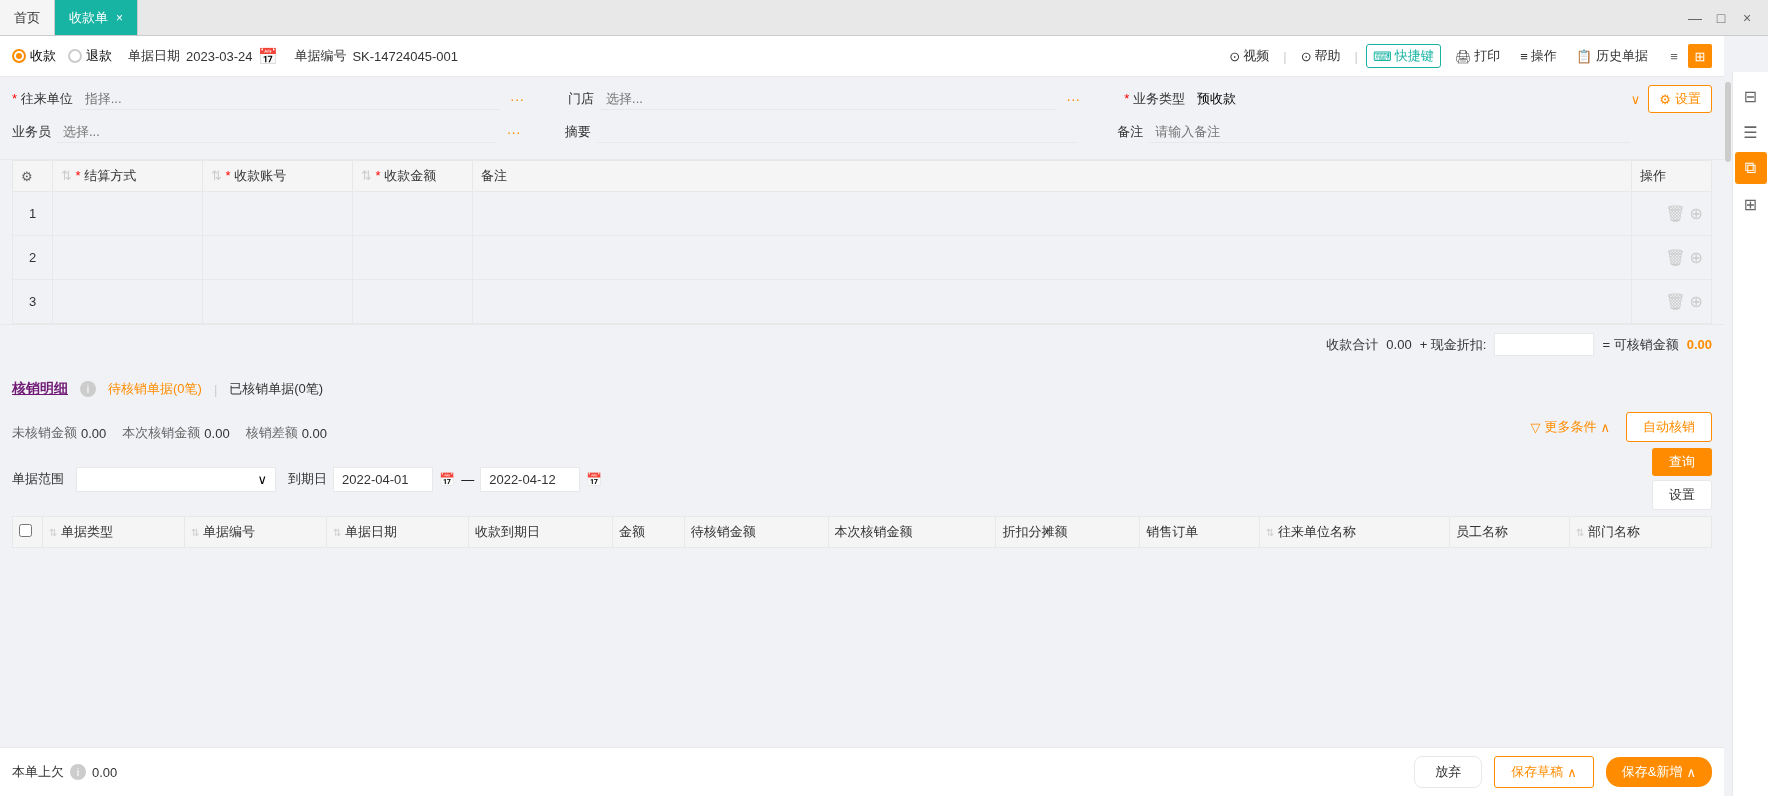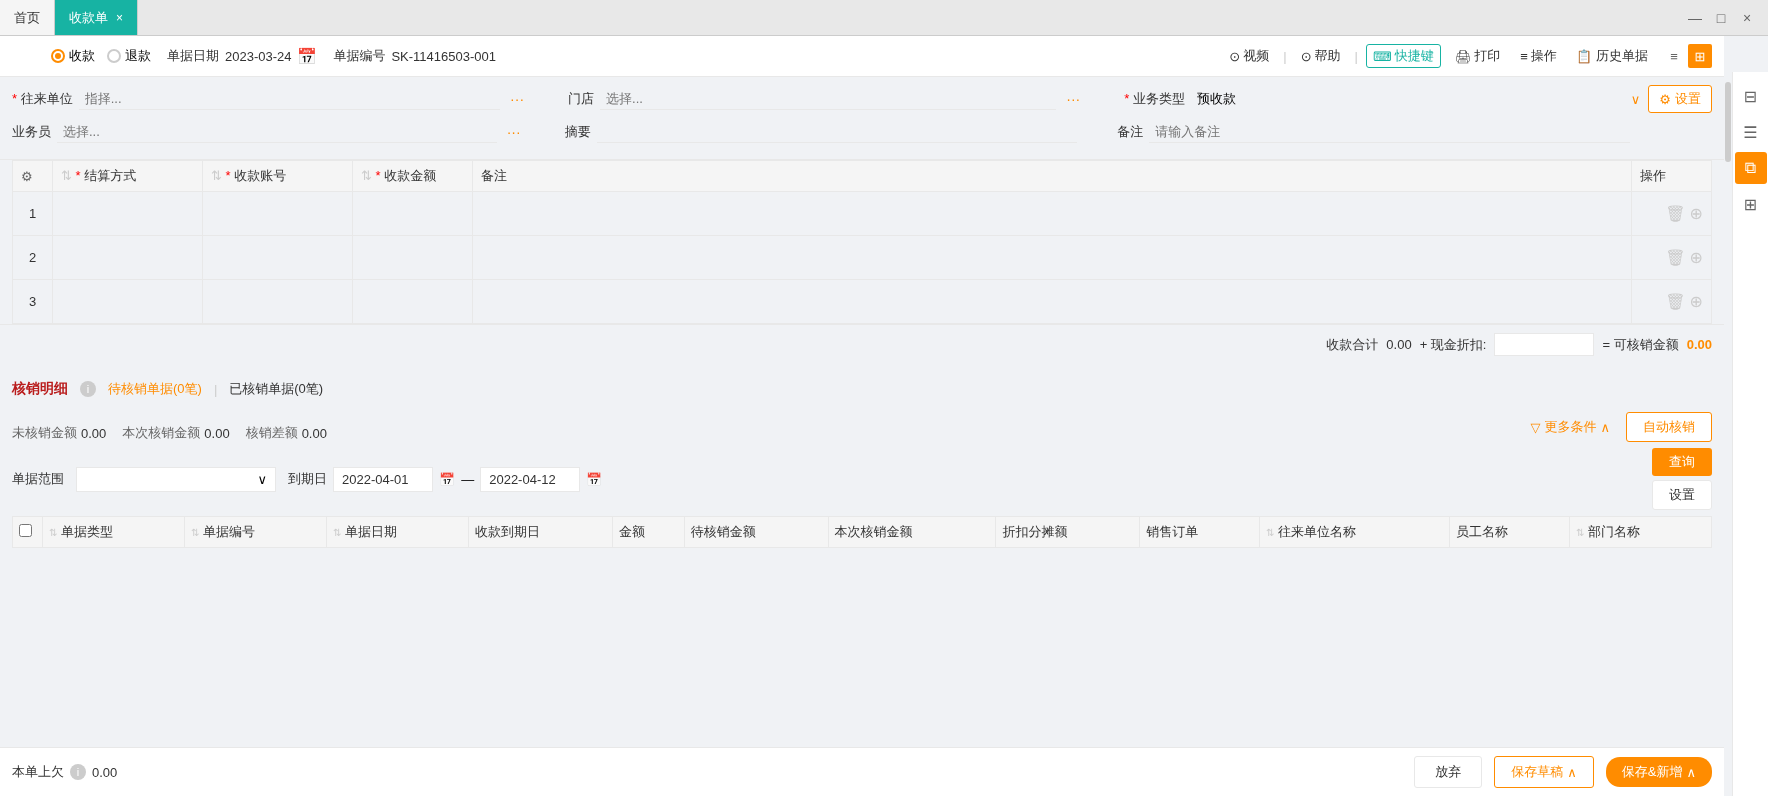--- a/index.html
+++ b/index.html
@@ -23,21 +23,21 @@
     .tab-spacer { flex: 1; }
     .window-controls { display: flex; align-items: center; gap: 8px; padding-right: 12px; }
     .window-btn { width: 18px; height: 18px; cursor: pointer; display: flex; align-items: center; justify-content: center; color: #666; font-size: 14px; }
 
     
     .toolbar { 
       display: flex; align-items: center; padding: 8px 12px;
       border-bottom: 1px solid #e8e8e8; background: #fff;
       gap: 16px;
     }
-    .radio-group { display: flex; gap: 12px; align-items: flex-start; margin-left: 39px; }
+    .radio-group { display: flex; gap: 12px; align-items: flex-start; }
     .radio-item { display: flex; align-items: center; gap: 4px; cursor: pointer; }
     .radio-dot { width: 14px; height: 14px; border-radius: 50%; border: 2px solid #ccc; display: flex; align-items: center; justify-content: center; }
     .radio-dot.active { border-color: #ff8c00; }
     .radio-dot.active::after { content: ''; width: 6px; height: 6px; border-radius: 50%; background: #ff8c00; }
     .toolbar-field { display: flex; align-items: center; gap: 6px; }
     .toolbar-label { color: #333; white-space: nowrap; }
     .toolbar-value { color: #333; font-weight: normal; }
     .toolbar-icon { color: #ff8c00; cursor: pointer; font-size: 16px; }
     .toolbar-spacer { flex: 1; }
     .toolbar-actions { display: flex; align-items: center; gap: 8px; }
@@ -95,21 +95,21 @@
     .summary-value { color: #333; }
     .summary-total { color: #ff8c00; font-weight: bold; }
     .summary-input { width: 100px; border: 1px solid #e8e8e8; padding: 3px 6px; }
 
     
     .section-divider { height: 8px; background: #f0f2f5; }
 
     
     .reconcile-section { padding: 8px 12px; flex: 1; overflow: hidden; display: flex; flex-direction: column; }
     .reconcile-header { display: flex; align-items: center; gap: 12px; margin-bottom: 8px; }
-    .section-title { font-size: 14px; font-weight: bold; color: #b91c1c; }
+    .section-title { font-size: 14px; font-weight: bold; color: #701a75; text-decoration: underline; }
     .info-icon { width: 16px; height: 16px; border-radius: 50%; background: #ccc; color: #fff; display: inline-flex; align-items: center; justify-content: center; font-size: 11px; cursor: pointer; }
     .tab-link { color: #ff8c00; cursor: pointer; font-size: 13px; }
     .tab-link-sep { color: #ccc; }
     .reconcile-stats { display: flex; align-items: center; gap: 16px; padding: 6px 0; color: #333; }
     .stat-item { display: flex; align-items: center; gap: 4px; margin-top: 12px; }
     .stat-label { color: #666; }
     .stat-value { color: #333; }
     .date-range { display: flex; align-items: center; gap: 6px; }
     .date-input { border: 1px solid #e8e8e8; padding: 4px 8px; width: 100px; color: #333; }
     .filter-actions { display: flex; gap: 8px; margin-left: auto; }
@@ -128,21 +128,21 @@
     .sort-icon { color: #ccc; font-size: 10px; }
     .checkbox-col { width: 30px; text-align: center; }
 
     
     .bottom-bar {
       display: flex; align-items: center; padding: 8px 12px;
       border-top: 1px solid #e8e8e8; background: #fff; gap: 12px;
     }
     .bottom-info { display: flex; align-items: center; gap: 6px; color: #333; }
     .bottom-spacer { flex: 1; }
-    .btn-abandon { background: #fff; color: #333; border: 1px solid #e8e8e8; padding: 6px 20px; border-radius: 3px; cursor: pointer; }
+    .btn-abandon { background: #fff; color: #333; border: 1px solid #e8e8e8; padding: 6px 20px; border-radius: 8px; cursor: pointer; }
     .btn-save-draft { 
       background: #fff; color: #ff8c00; border: 1px solid #ff8c00; 
       padding: 6px 16px; border-radius: 3px; cursor: pointer;
       display: flex; align-items: center; gap: 4px;
     }
     .btn-save-new { 
       background: #ff8c00; color: #fff; border: none; 
       padding: 6px 16px; border-radius: 14px; cursor: pointer;
       display: flex; align-items: center; gap: 4px;
     }
@@ -233,21 +233,21 @@
       </div>
 
       <div class="toolbar-field">
         <span class="toolbar-label">单据日期</span>
         <span class="toolbar-value">2023-03-24</span>
         <span class="toolbar-icon">📅</span>
       </div>
 
       <div class="toolbar-field">
         <span class="toolbar-label">单据编号</span>
-        <span class="toolbar-value">SK-11416503-001</span>
+        <span class="toolbar-value">SK-14724045-001</span>
       </div>
 
       <div class="toolbar-spacer"></div>
 
       <div class="toolbar-actions">
         <div class="action-btn">
           <span>⊙</span>
           <span>视频</span>
         </div>
         <span style="color:#ccc">|</span>

